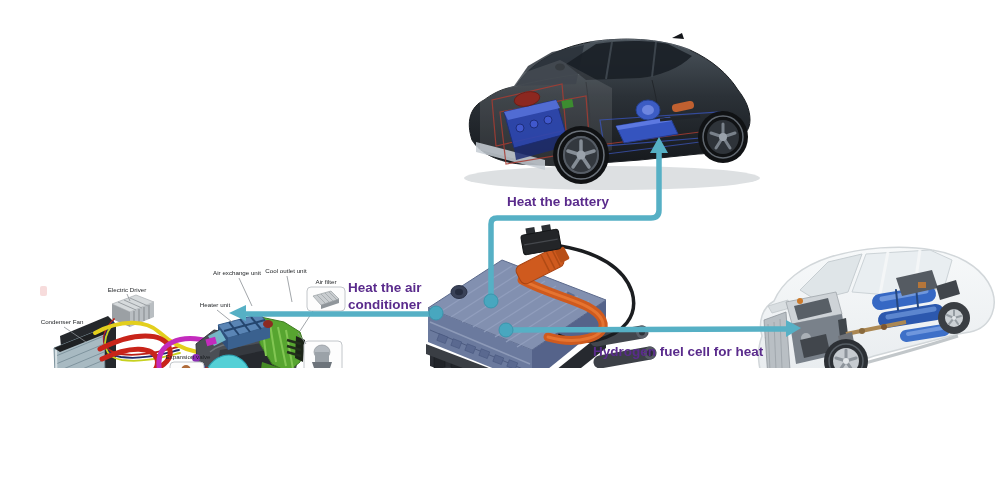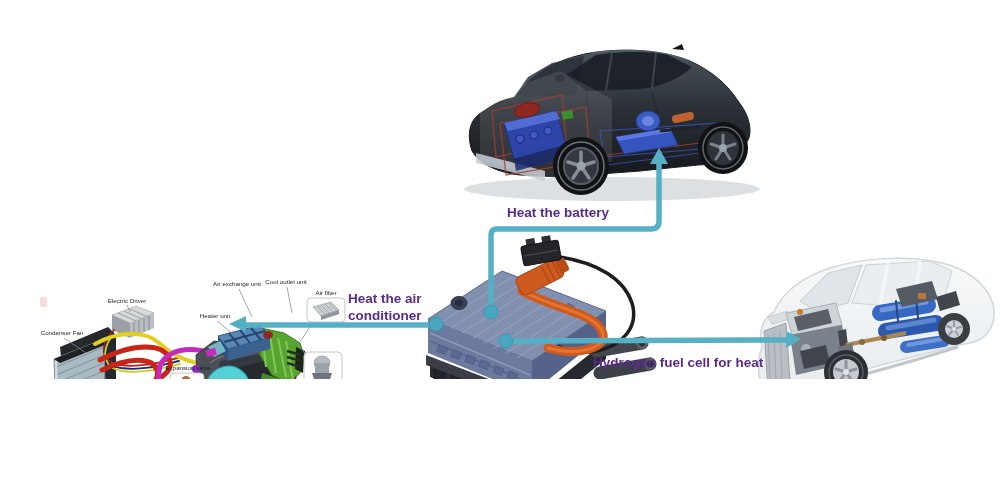--- a/index.html
+++ b/index.html
@@ -1,17 +1,17 @@
 <!DOCTYPE html>
 <html><head>
 <meta charset="utf-8">
 <style>
   html,body{margin:0;padding:0;background:#fff;}
   .stage{position:relative;width:1000px;height:368px;background:#ffffff;overflow:hidden;
-         font-family:"Liberation Sans",sans-serif;margin-top:11px;}
+         font-family:"Liberation Sans",sans-serif;}
   svg{position:absolute;left:0;top:0;}
   .ac-label{font:6.2px "Liberation Sans",sans-serif;fill:#1c1f22;}
   .flow-label{font:bold 13.5px "Liberation Sans",sans-serif;fill:#5a2b8c;}
   .leader{stroke:#8a8f94;stroke-width:0.8;fill:none;}
   .callout{fill:#fdfdfd;stroke:#c2c6ca;stroke-width:1;}
   text{user-select:none;}
 </style>
 </head>
 <body>
 

